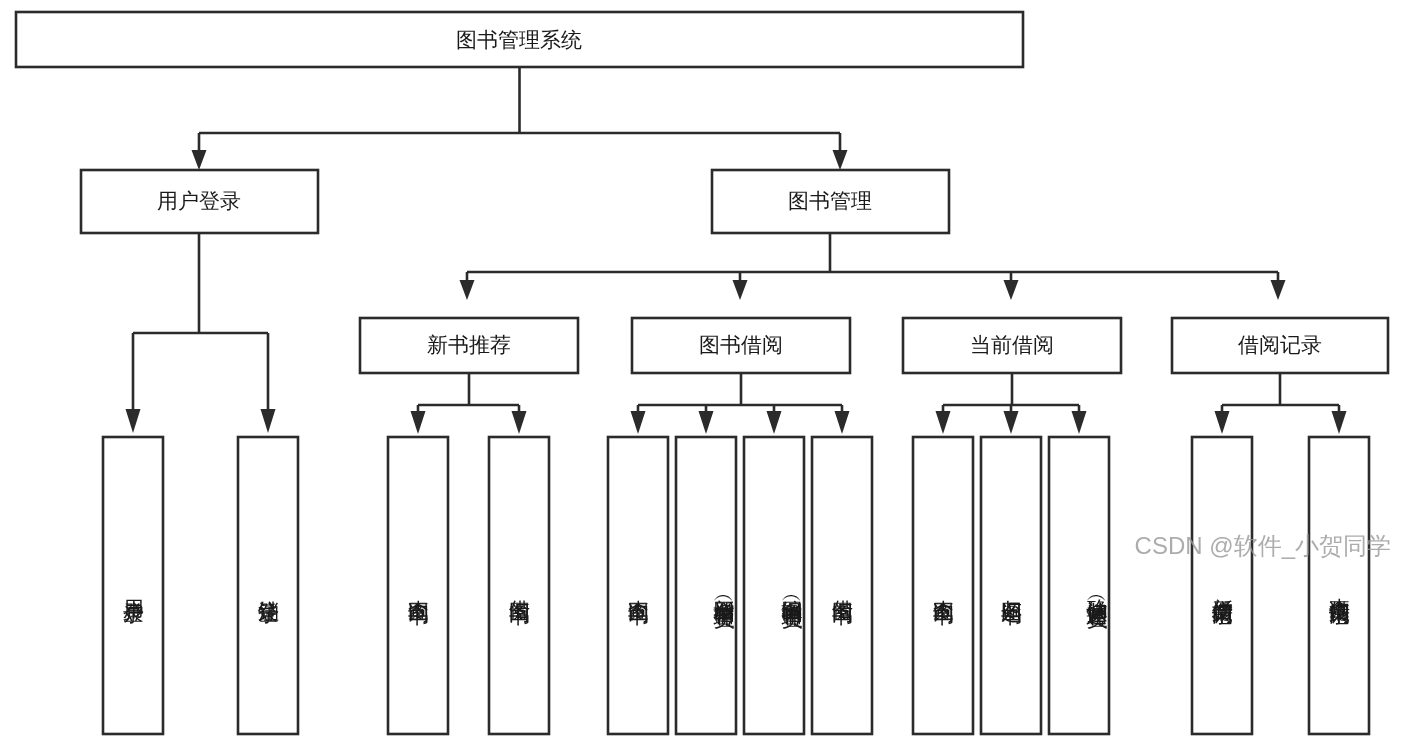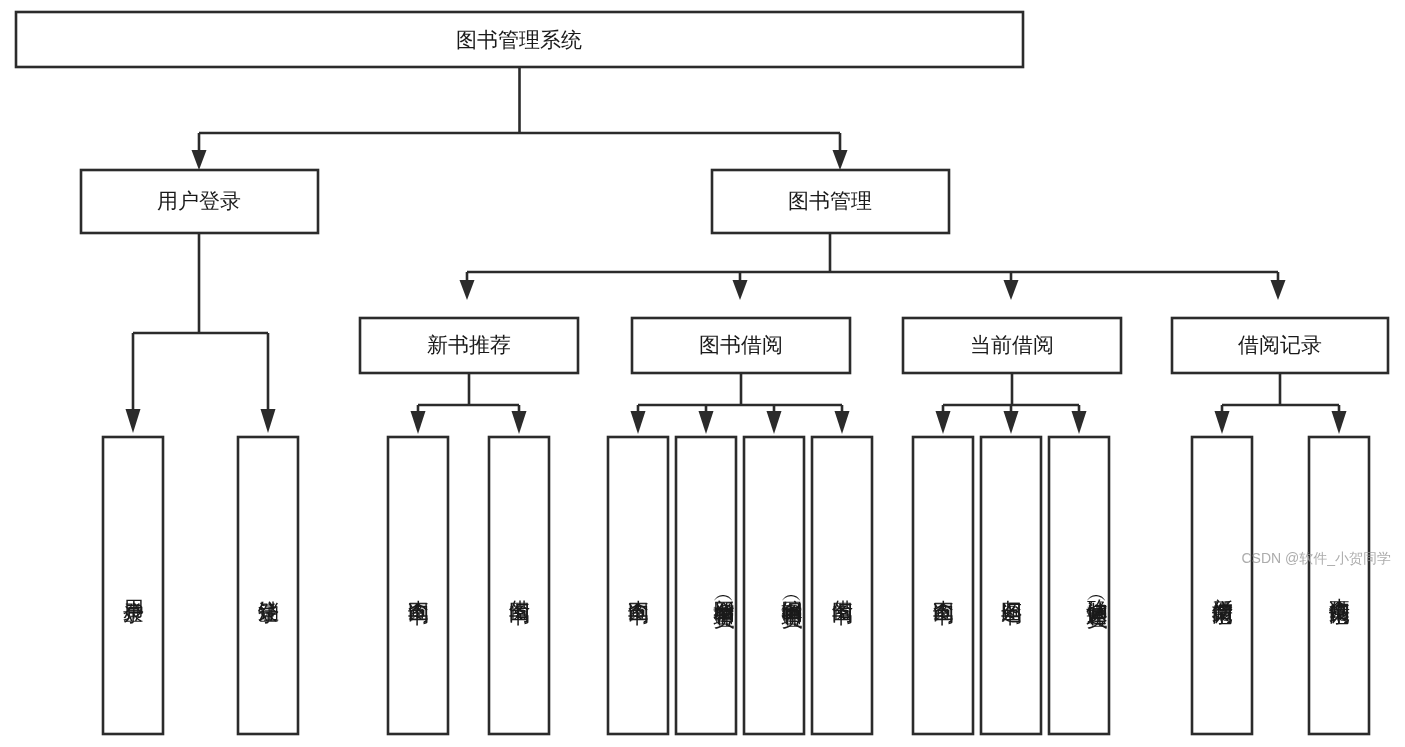--- a/index.html
+++ b/index.html
@@ -60,23 +60,23 @@
     letter-spacing: 1.5px;
     white-space: nowrap;
     display: flex;
     align-items: center;
     justify-content: center;
     pointer-events: none;
   }
   .watermark {
     position: absolute;
     right: 14px;
-    bottom: 6px;
-    font-family: "Liberation Sans", "DejaVu Sans", sans-serif;
-    font-size: 14px;
+    bottom: 12px;
+    font-family: "Liberation Sans", "DejaVu Sans", sans-serif;
+    font-size: 24px;
     color: #9a9a9a;
     opacity: 0.82;
     white-space: nowrap;
   }
 </style>
 </head>
 <body>
 
 <div id="diagram-root">
 

